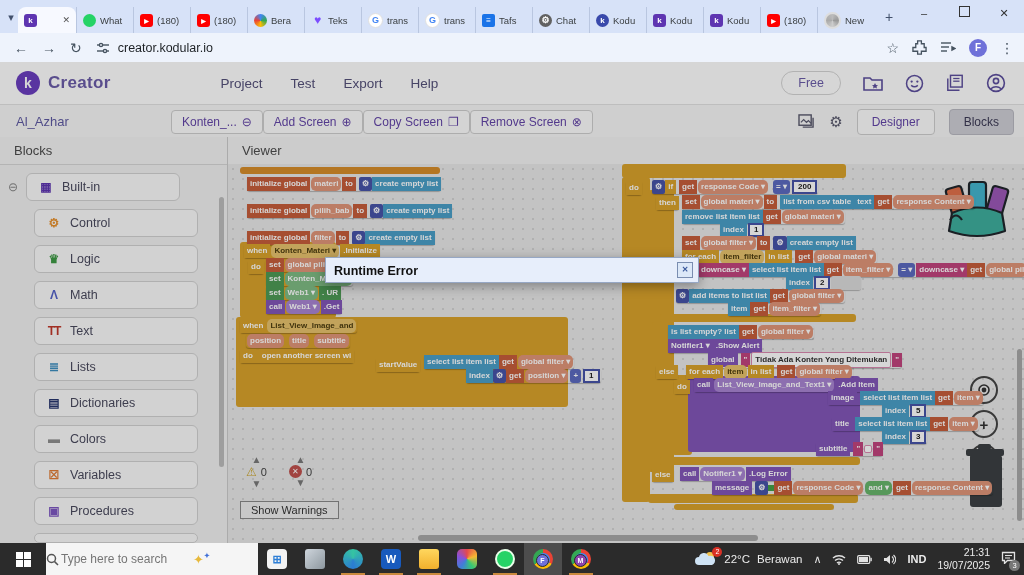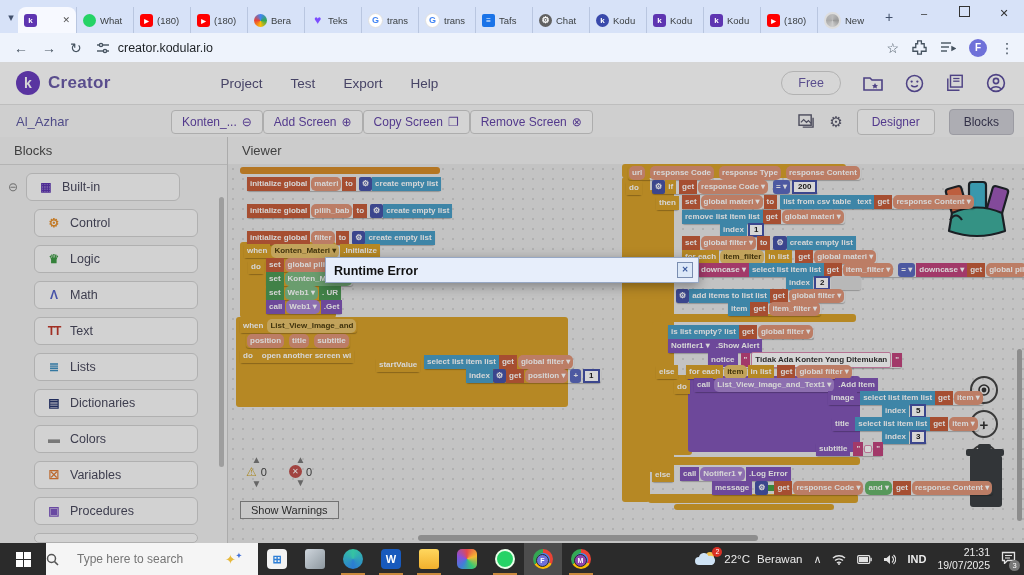--- a/index.html
+++ b/index.html
@@ -123,21 +123,21 @@
   .dlg-msg{background:#b5d0ee;}
   .dlg-note{margin-top:3px;}
   .dlg-dismiss{margin-top:9px;border:1px solid #6e6e6e;background:#f2f2f2;font-size:11px;
                font-weight:bold;color:#222;padding:2px 10px;box-shadow:inset 0 0 0 1px #fff;}
   
   .taskbar{position:absolute;left:0;top:543px;width:1024px;height:32px;background:#2b2b2b;z-index:70;
            display:flex;align-items:center;}
   .startbtn{width:46px;height:32px;display:flex;align-items:center;justify-content:center;}
   .winlogo{display:grid;grid-template-columns:7px 7px;grid-template-rows:7px 7px;gap:1px;}
   .winlogo i{background:#fefefe;}
-  .searchbox{width:212px;height:32px;background:#f5f5f5;display:flex;align-items:center;gap:16px;
+  .searchbox{width:212px;height:32px;background:#f5f5f5;display:flex;align-items:center;gap:0;
              padding:0 0;box-sizing:border-box;}
   .searchbox input{border:none;background:transparent;outline:none;font-size:12px;width:130px;
                    font-family:"Liberation Sans",sans-serif;color:#333;}
   .sparkle{color:#e7b93c;font-size:13px;} .sparkle b{color:#3f6fd8;font-size:7px;vertical-align:top;}
   .tbi-wrap{width:38px;height:32px;display:flex;align-items:center;justify-content:center;position:relative;flex:none;}
   .tbi-wrap.activewin{background:#4d4d4d;}
   .tbi-wrap .openline{position:absolute;bottom:0;left:7px;right:7px;height:2px;background:#c98a3d;}
   .tbi{width:20px;height:20px;display:flex;align-items:center;justify-content:center;font-size:11px;
        font-weight:bold;color:#fff;}
   .tbi-store{background:#f3f3f3;border-radius:4px;color:#2f7fd6;}
@@ -539,29 +539,20 @@
             <span class="s-vp">global filter ▾</span>
           </div>
           <div class="brow" style="left: 238px; top: 205px;">
             <span class="s-b">index</span>
             <span class="s-gear">⚙</span>
             <span class="s-v">get</span>
             <span class="s-vp">position ▾</span>
             <span class="s-cmp">+</span>
             <span class="s-nbx">1</span>
           </div>
-          <div class="brow" style="left: 400px; top: 2px;">
-            <span class="s-vp">url</span>
-            <span class="s-sp"></span>
-            <span class="s-vp">response Code</span>
-            <span class="s-sp"></span>
-            <span class="s-vp">response Type</span>
-            <span class="s-sp"></span>
-            <span class="s-vp">response Content</span>
-          </div>
           <div class="brow" style="left: 398px; top: 17px;">
             <span class="s-gold">do</span>
           </div>
           <div class="brow" style="left: 424px; top: 16px;">
             <span class="s-gear">⚙</span>
             <span class="s-gold">if</span>
             <span class="s-sp"></span>
             <span class="s-v">get</span>
             <span class="s-vp">response Code ▾</span>
             <span class="s-sp"></span>
@@ -636,21 +627,21 @@
           <div class="brow" style="left: 440px; top: 161px;">
             <span class="s-b">is list empty?  list</span>
             <span class="s-v">get</span>
             <span class="s-vp">global filter ▾</span>
           </div>
           <div class="brow" style="left: 440px; top: 175px;">
             <span class="s-p">Notifier1 ▾</span>
             <span class="s-p">.Show Alert</span>
           </div>
           <div class="brow" style="left: 480px; top: 188px;">
-            <span class="s-p">notice</span>
+            <span class="s-p">global</span>
             <span class="s-sp"></span>
             <span class="s-pk">"</span>
             <span class="s-pkb">Tidak Ada Konten Yang Ditemukan</span>
             <span class="s-pk">"</span>
           </div>
           <div class="brow" style="left: 428px; top: 201px;">
             <span class="s-gold">else</span>
           </div>
           <div class="brow" style="left: 458px; top: 201px;">
             <span class="s-gold">for each</span>

